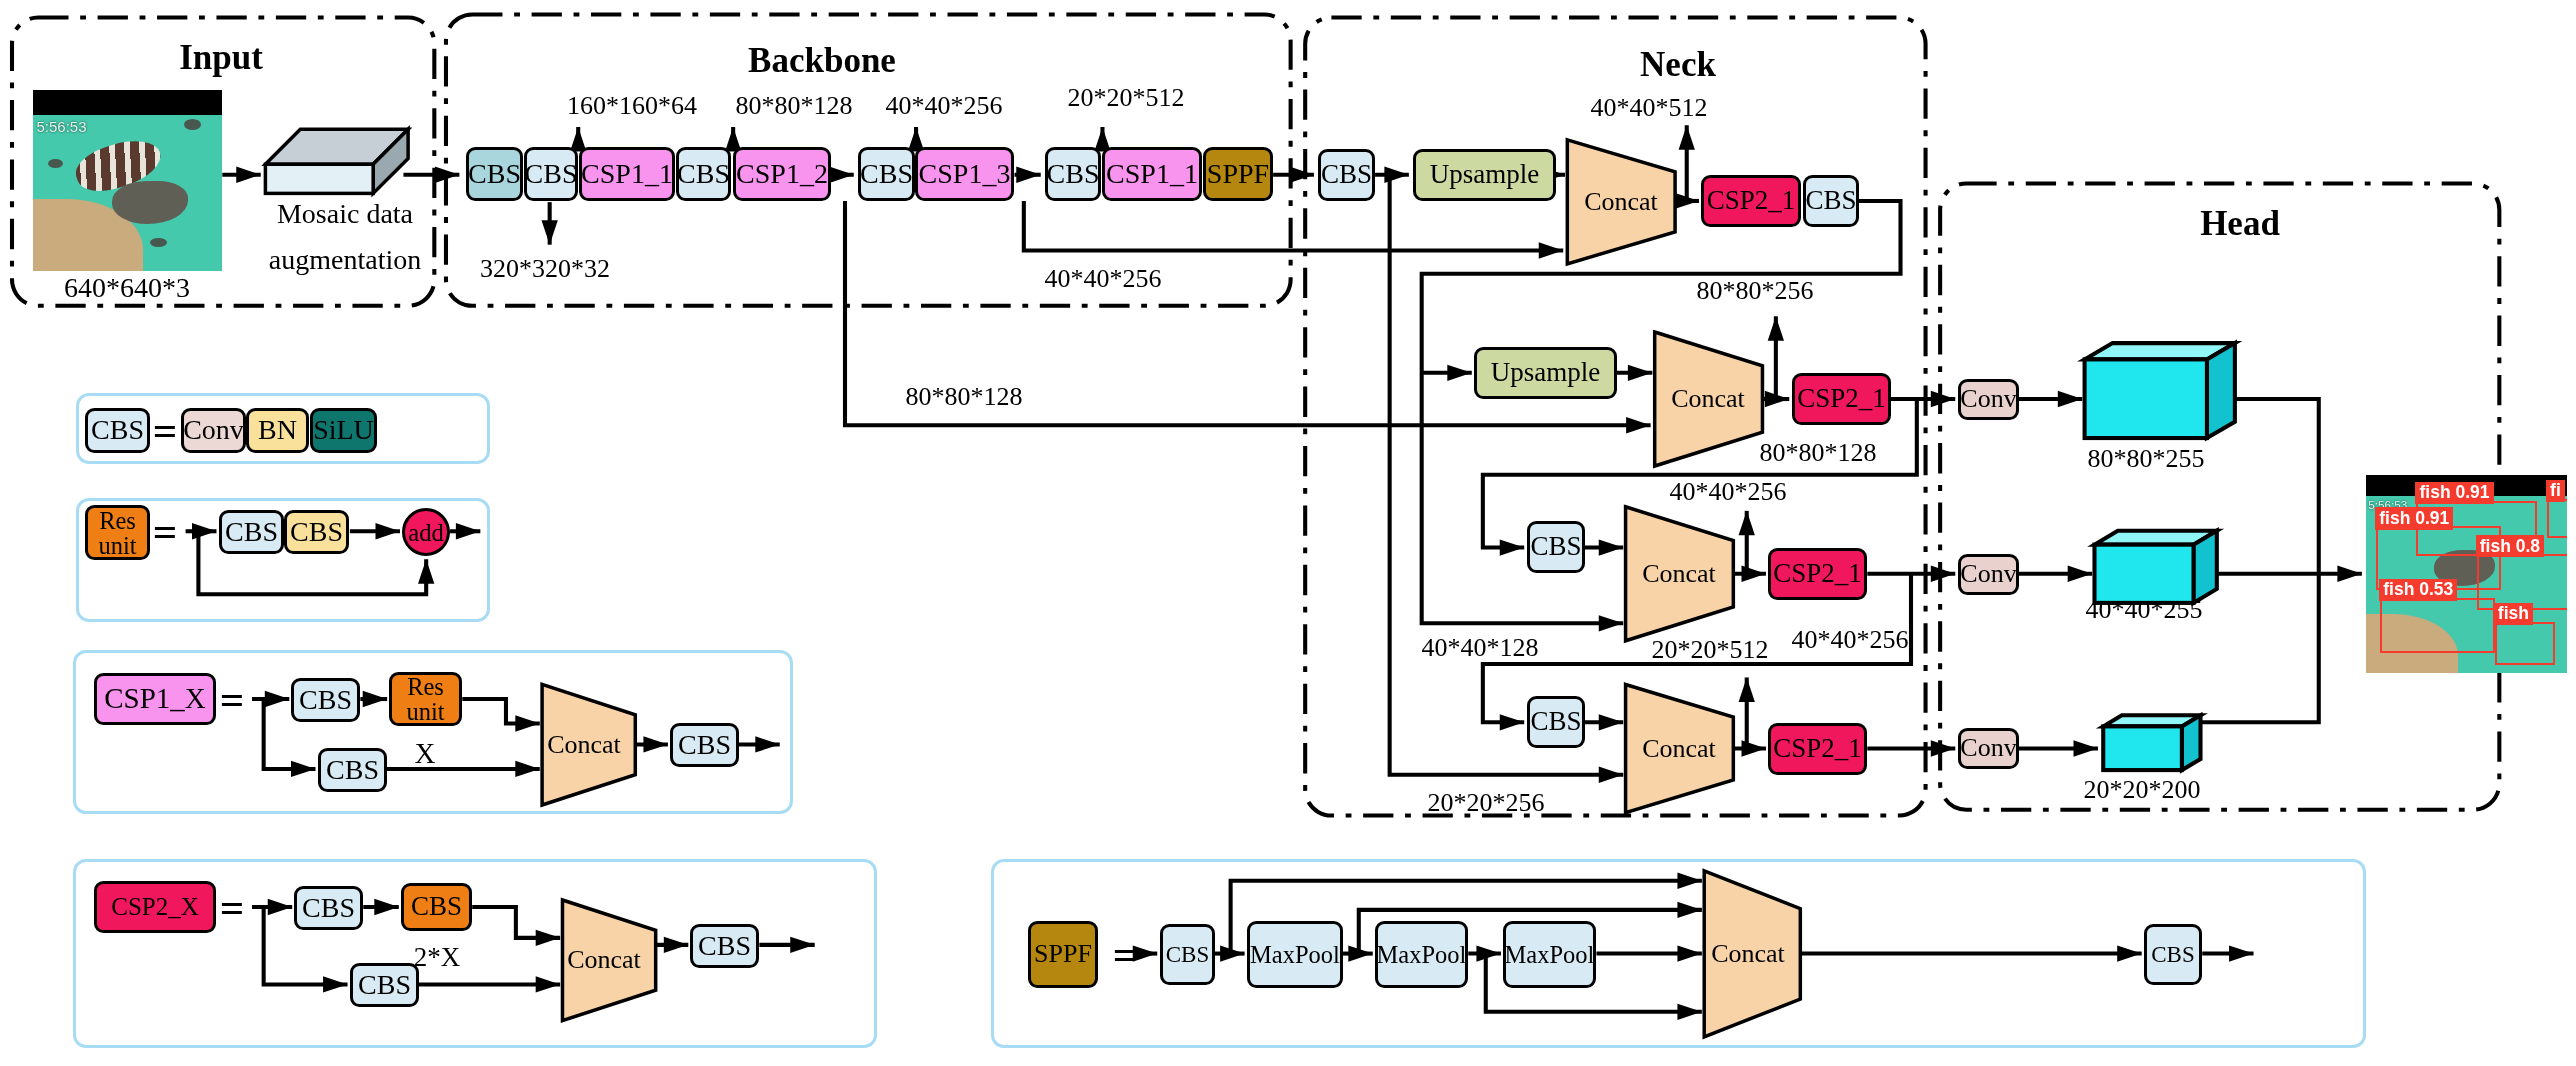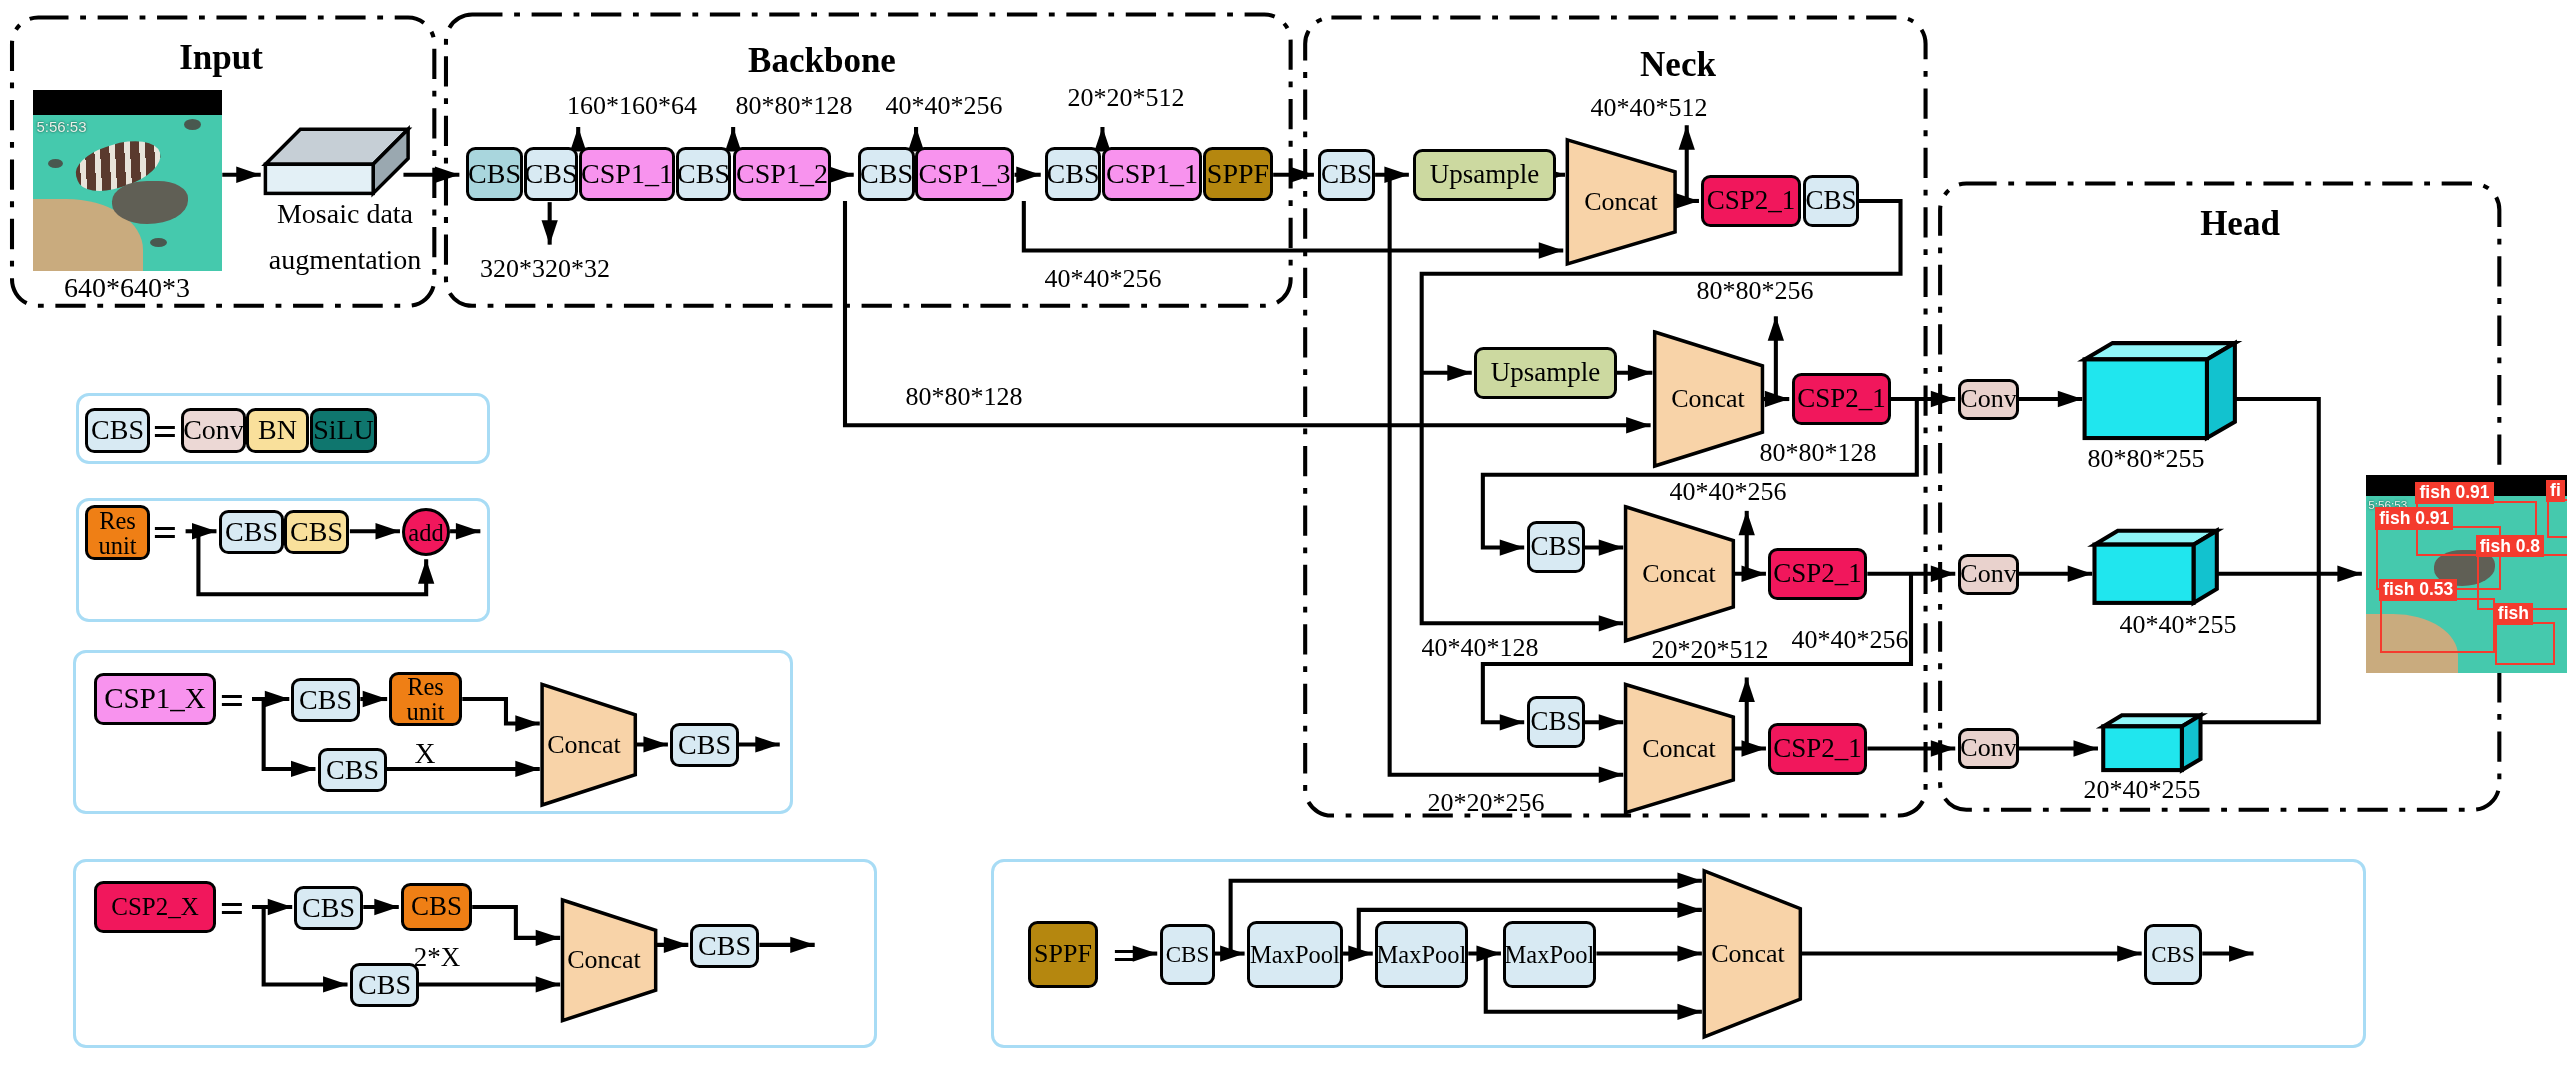--- a/index.html
+++ b/index.html
@@ -222,22 +222,22 @@
 <div class="node cbs small46" style="left:1527px;top:696px;width:58px;height:52px;">CBS</div>
 <div class="ctext" style="left:1679px;top:749px;">Concat</div>
 <div class="node csp2 small46" style="left:1768px;top:723px;width:99px;height:52px;">CSP2_1</div>
 <div class="dim" style="left:1710px;top:650px;">20*20*512</div>
 <div class="dim" style="left:1486px;top:803px;">20*20*256</div>
 
 <div class="node conv" style="left:1958px;top:379px;width:61px;height:41px;">Conv</div>
 <div class="node conv" style="left:1958px;top:554px;width:61px;height:41px;">Conv</div>
 <div class="node conv" style="left:1958px;top:728px;width:61px;height:41px;">Conv</div>
 <div class="dim" style="left:2146px;top:459px;">80*80*255</div>
-<div class="dim" style="left:2144px;top:625px;margin-left:34px;">40*40*255</div>
-<div class="dim" style="left:2142px;top:790px;">20*40*255</div>
+<div class="dim" style="left:2144px;top:610px;">40*40*255</div>
+<div class="dim" style="left:2142px;top:790px;">20*20*200</div>
 
 <div class="pic" style="left:2366px;top:475px;width:201px;height:198px;">
   <div class="blackbar" style="height:21px;"></div>
   <div class="ts" style="left:2.3px;top:23px;font-size:11.7px;">5:56:53</div>
   <div class="sand" style="width:46%;height:30%;"></div>
   <div class="fish-gray" style="left:34%;top:38%;width:30%;height:18%;"></div>
   <div class="det" style="left:25%;top:13%;width:58%;height:26%;">
     <div class="lab">fish 0.91</div>
       </div>
   <div class="det" style="left:5%;top:26%;width:60%;height:30%;">

